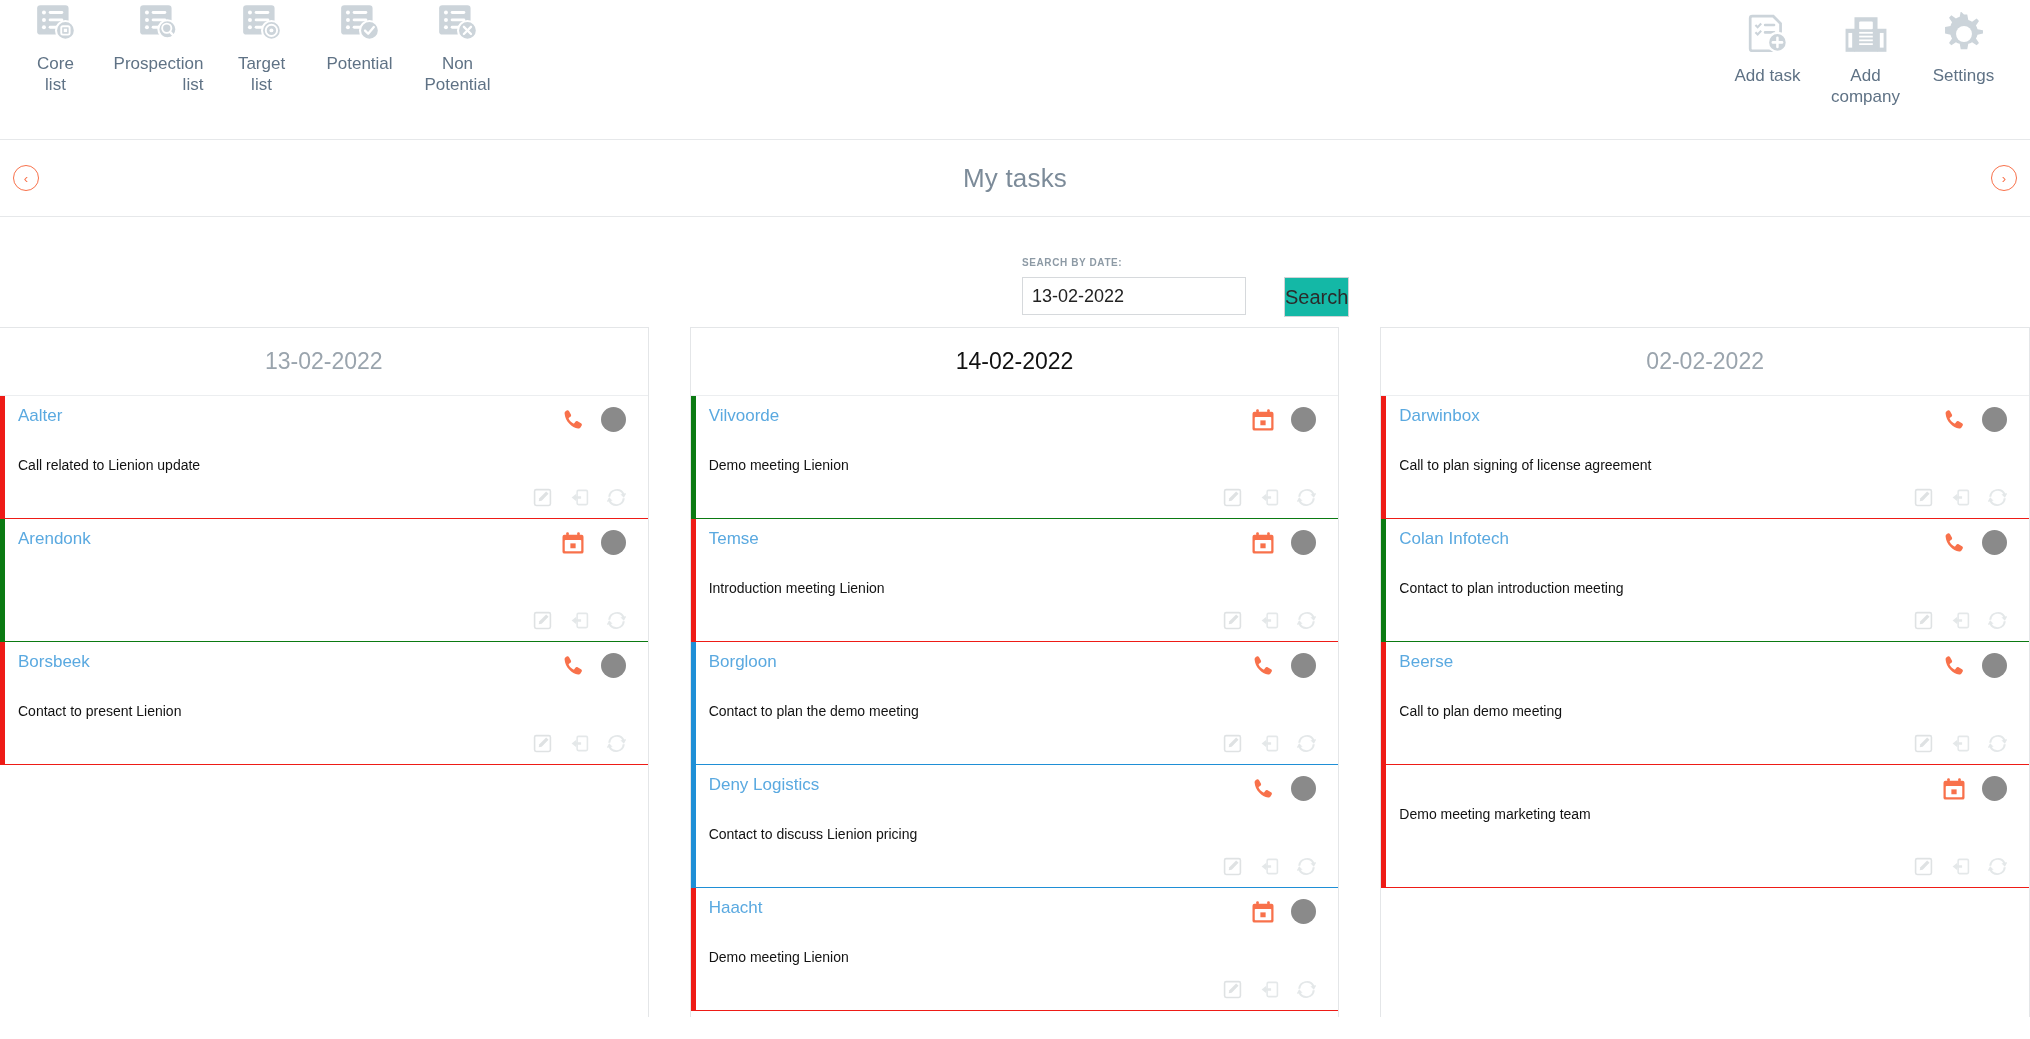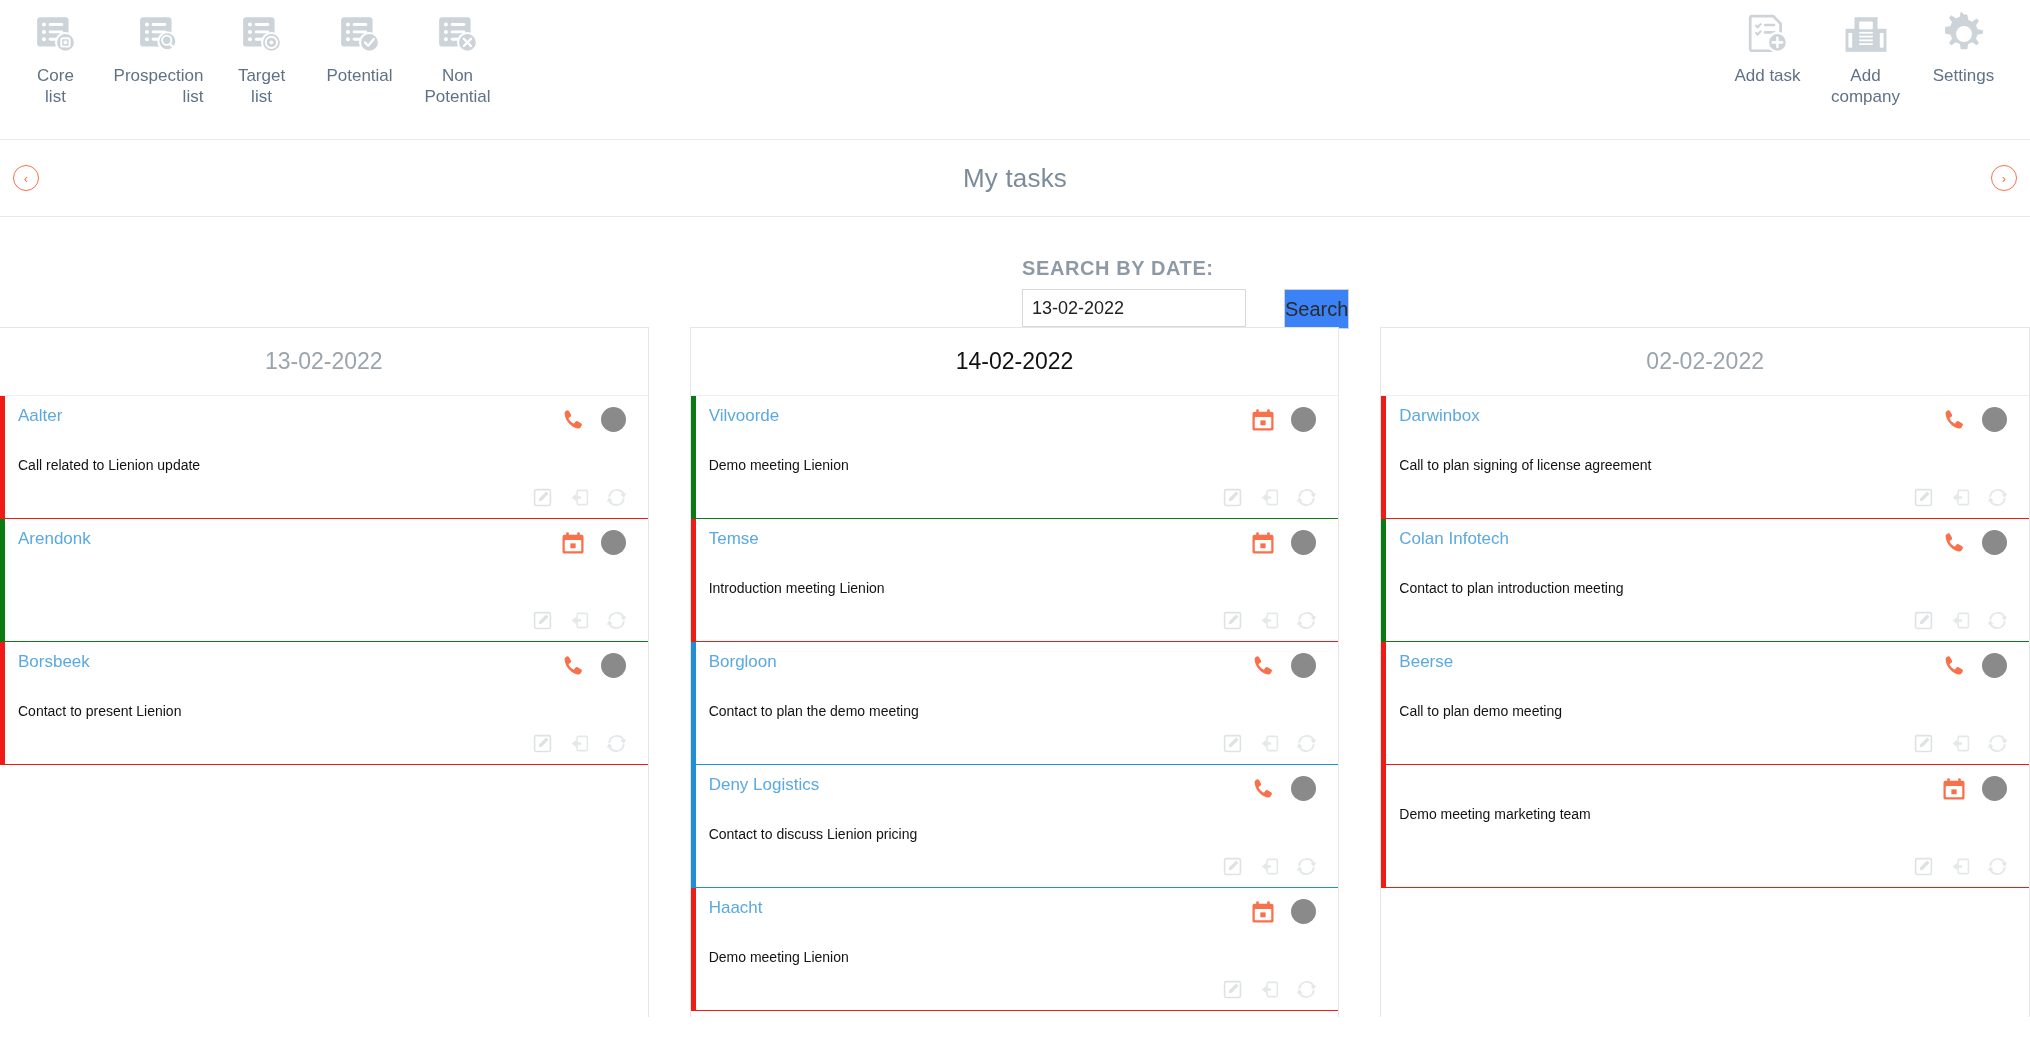--- a/index.html
+++ b/index.html
@@ -11,21 +11,21 @@
   }
 
   
   .toolbar {
     position: relative;
     height: 140px;
     border-bottom: 1px solid #e6e8ea;
     display: flex;
     align-items: flex-start;
   }
-  .toolbar-left { display: flex; padding-left: 4px; padding-top: 12px; }
+  .toolbar-left { display: flex; padding-left: 4px; }
   .toolbar-right { display: flex; margin-left: auto; padding-right: 20px; padding-top: 12px; }
   .tool-item {
     width: 93px;
     display: flex;
     flex-direction: column;
     align-items: center;
     cursor: pointer;
     user-select: none;
   }
   .tool-item .ic { width: 44px; height: 44px; display:block; }
@@ -77,21 +77,21 @@
     height: 110px;
     position: relative;
   }
   .searchbox {
     position: absolute;
     right: 698px;
     top: 40px;
     width: 310px;
   }
   .search-label {
-    font-size: 20px;
+    font-size: 10px;
     font-weight: bold;
     color: #8d9aa5;
     letter-spacing: 0.6px;
     display: block;
     margin-bottom: 9px;
   }
   .search-row { display: flex; align-items: stretch; }
   .search-input {
     width: 224px;
     height: 38px;
@@ -101,21 +101,21 @@
     color: #222;
     padding: 0 9px;
     font-family: "Liberation Sans", sans-serif;
     outline: none;
   }
   .search-button {
     margin-left: 38px;
     width: 95px;
     height: 40px;
     border: 1px solid #d0d3d6;
-    background: #3b82f6;
+    background: #14b8a6;
     font-size: 20px;
     color: #2b2b2b;
     font-family: "Liberation Sans", sans-serif;
     cursor: pointer;
   }
 
   
   .board {
     position: relative;
     display: flex;

